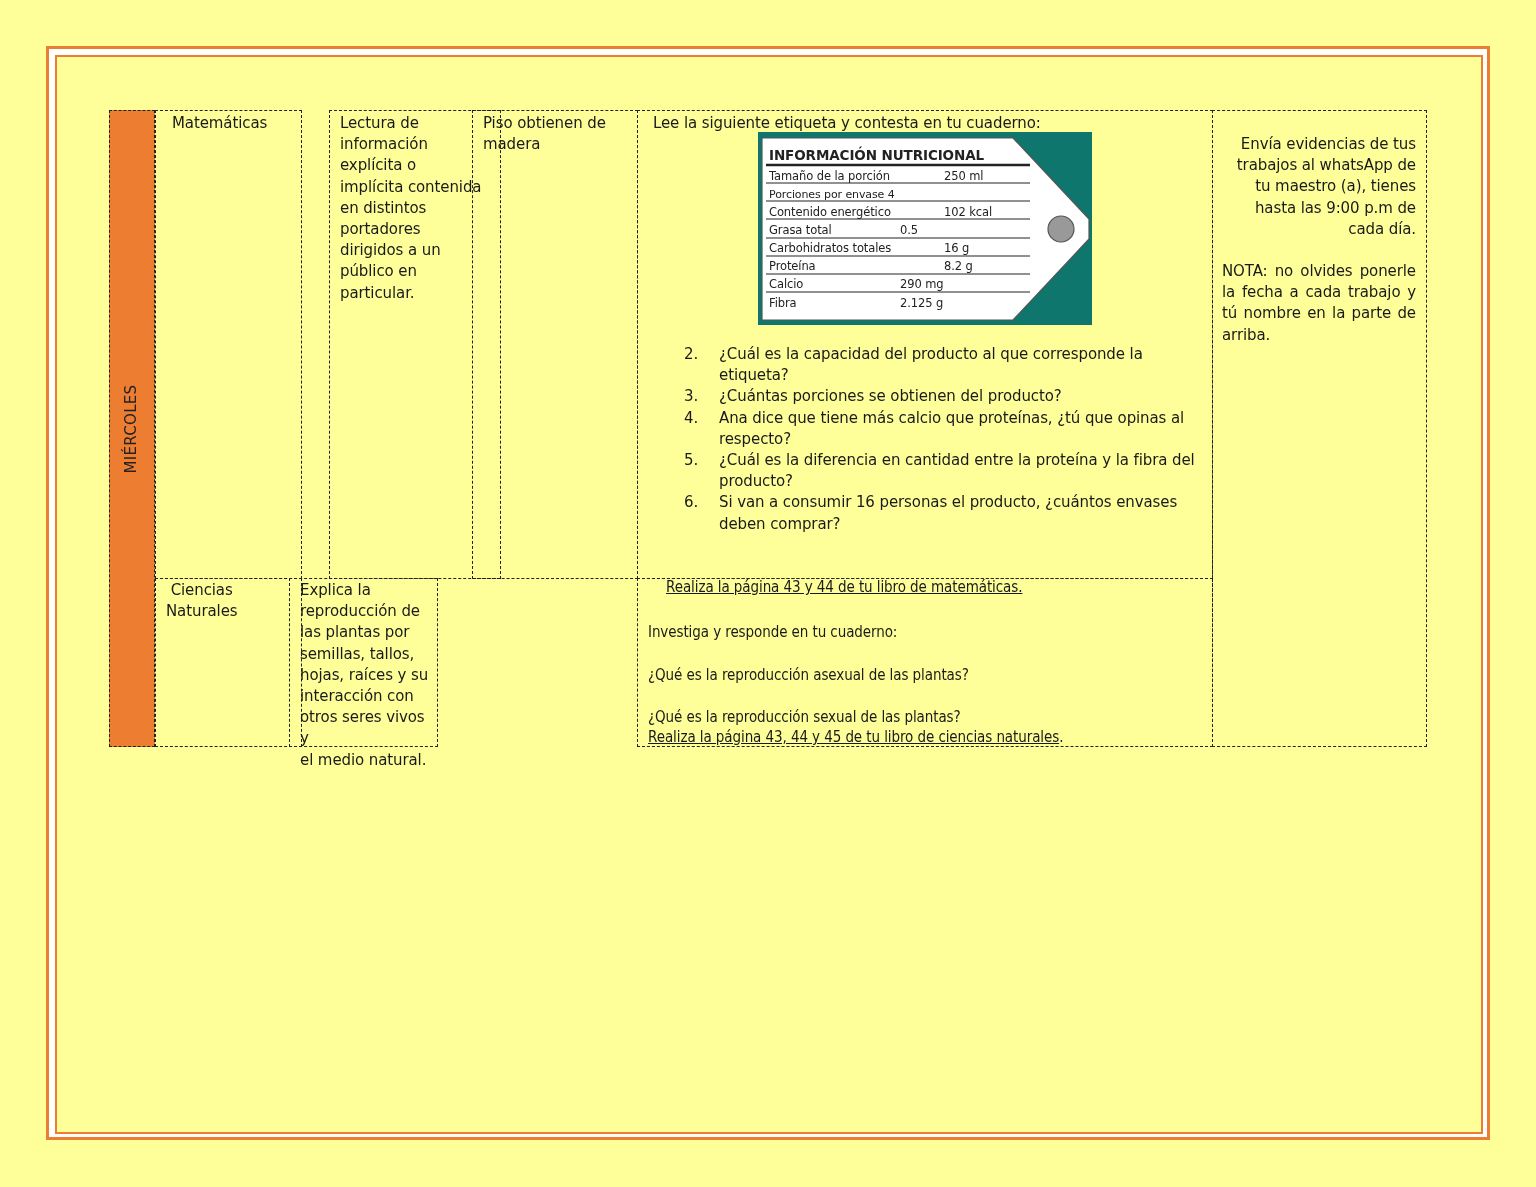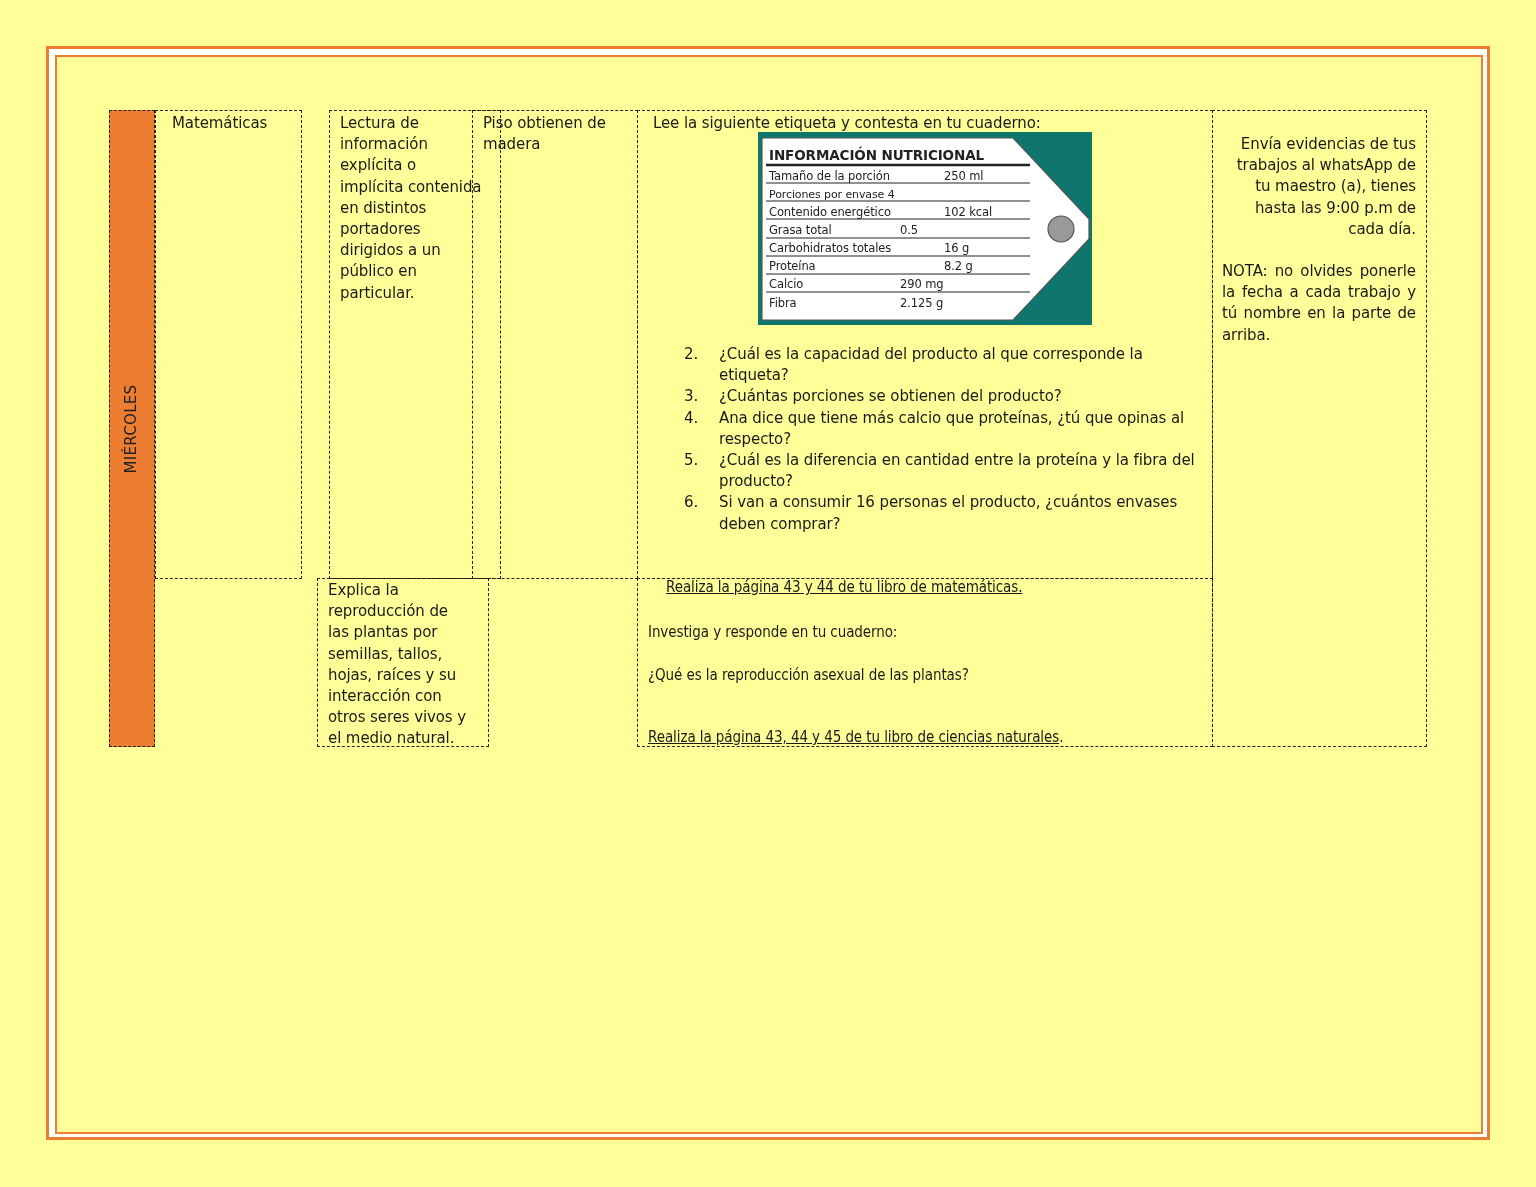--- a/index.html
+++ b/index.html
@@ -115,34 +115,39 @@
       <li><span class="num">4.</span><span>Ana dice que tiene más calcio que proteínas, ¿tú que opinas al respecto?</span></li>
       <li><span class="num">5.</span><span>¿Cuál es la diferencia en cantidad entre la proteína y la fibra del producto?</span></li>
       <li><span class="num">6.</span><span>Si van a consumir 16 personas el producto, ¿cuántos envases deben comprar?</span></li>
     </ol>
 
     <div class="txt" style="left:28px;top:445px;">
       <span class="narrow u">Realiza la página 43 y 44 de tu libro de matemáticas.</span>
     </div>
   </div>
 
-  <div class="cell" style="left:208px;top:468px;width:172px;height:169px;padding-left:44px;">
+  <div class="cell" style="left:46px;top:468px;width:147px;height:169px;">
+    <div class="txt" style="left:10px;top:1px;white-space:pre;"> Ciencias
+Naturales</div>
+  </div>
+  <div class="cell" style="left:180px;top:468px;width:149px;height:169px;padding-left:44px;">
     <div class="txt" style="left:10px;top:1px;">Explica la
 reproducción de
 las plantas por
 semillas, tallos,
 hojas, raíces y su
 interacción con
 otros seres vivos y
 el medio natural.</div>
   </div>
   <div class="cell" style="left:528px;top:468px;width:576px;height:169px;">
     <div class="txt" style="left:10px;top:22px;">
       <div><span class="narrow">Investiga y responde en tu cuaderno:</span></div>
       <div><span class="narrow">¿Qué es la reproducción asexual de las plantas?</span></div>
+      <div><span class="narrow">¿Qué es la reproducción sexual de las plantas?</span></div>
     </div>
     <div class="txt" style="left:10px;top:127px;">
       <span class="narrow"><span class="u">Realiza la página 43, 44 y 45 de tu libro de ciencias naturales</span><span>.</span></span>
     </div>
   </div>
 
   <div class="cell" style="left:1103px;top:0;width:215px;height:637px;">
     <div style="position:absolute;left:9px;top:23px;width:194px;">
       <div class="justify" style="text-align:right;">Envía evidencias de tus trabajos al whatsApp de tu maestro (a), tienes hasta las 9:00 p.m de cada día.</div>
       <div style="height:21px;"></div>

